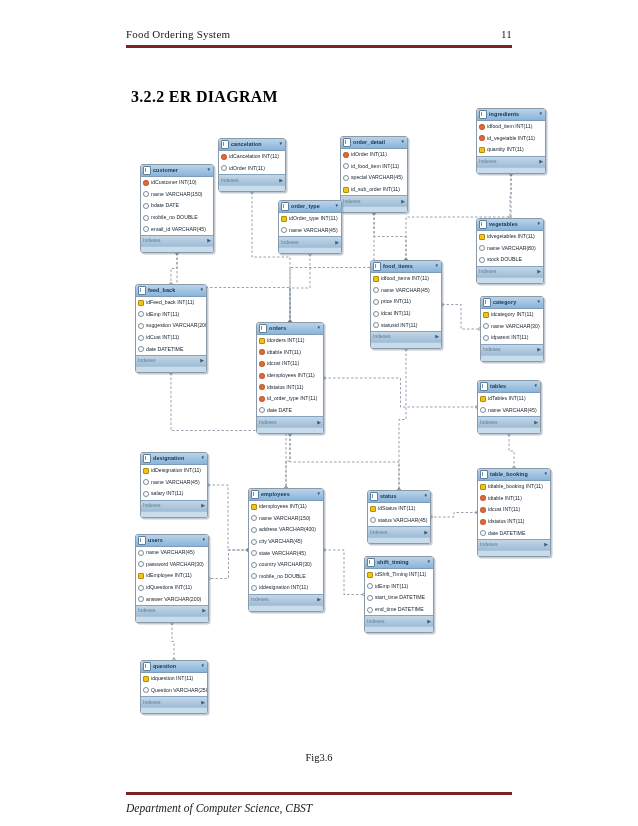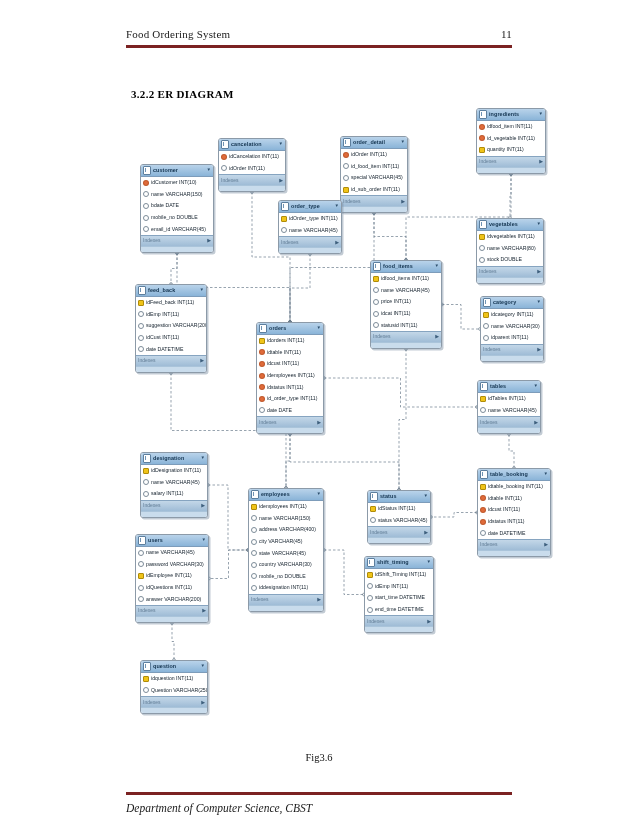--- a/index.html
+++ b/index.html
@@ -24,21 +24,21 @@
   .page-footer{
     position:absolute;left:126px;top:802px;width:386px;
     font-size:11.5px;color:#1a1a1a;font-style:italic;
   }
   .footer-rule{
     position:absolute;left:126px;top:792px;width:386px;height:2.6px;
     background:#7b2222;
   }
   .section-title{
     position:absolute;left:131px;top:88px;
-    font-size:11px;font-weight:bold;color:#000;letter-spacing:.3px;
+    font-size:16px;font-weight:bold;color:#000;letter-spacing:.3px;
   }
   .figure-caption{
     position:absolute;left:0;top:752px;width:638px;text-align:center;
     font-size:10.5px;color:#111;
   }
 
   
   #erd{
     position:absolute;left:0;top:100px;width:638px;height:645px;
   }

